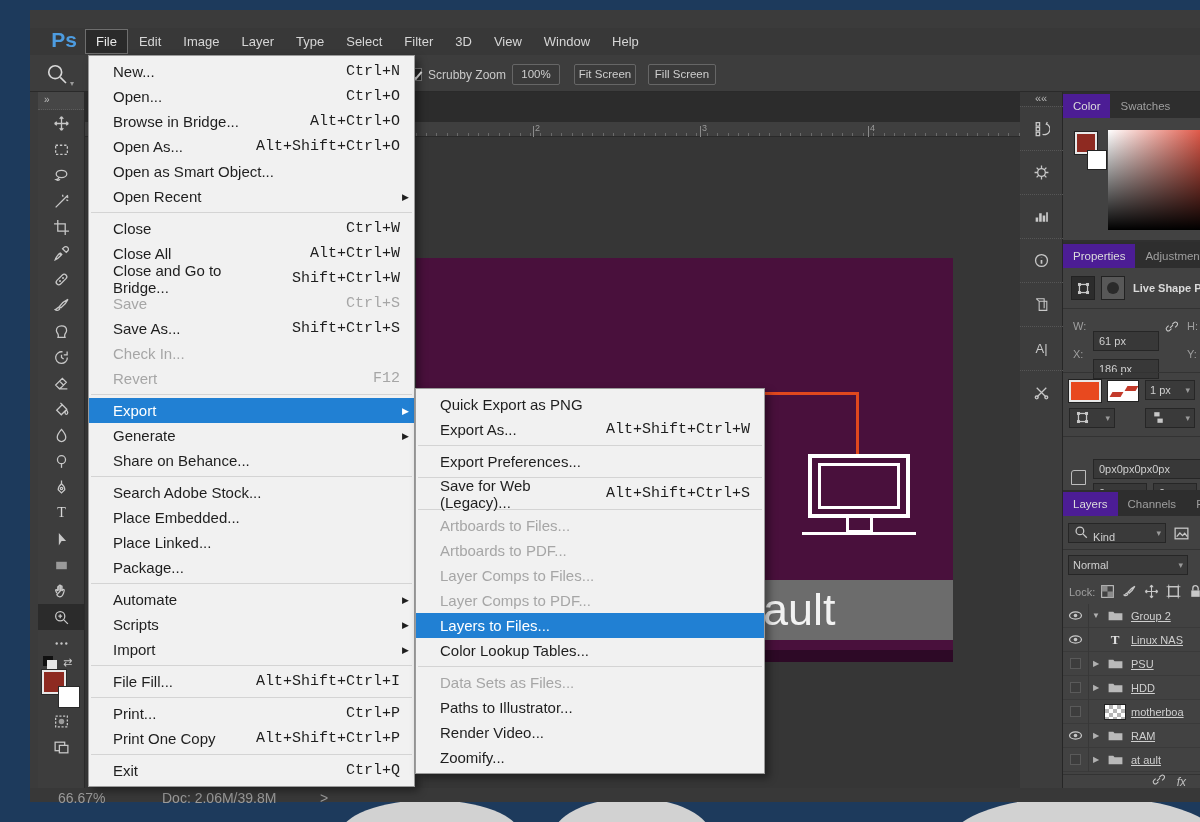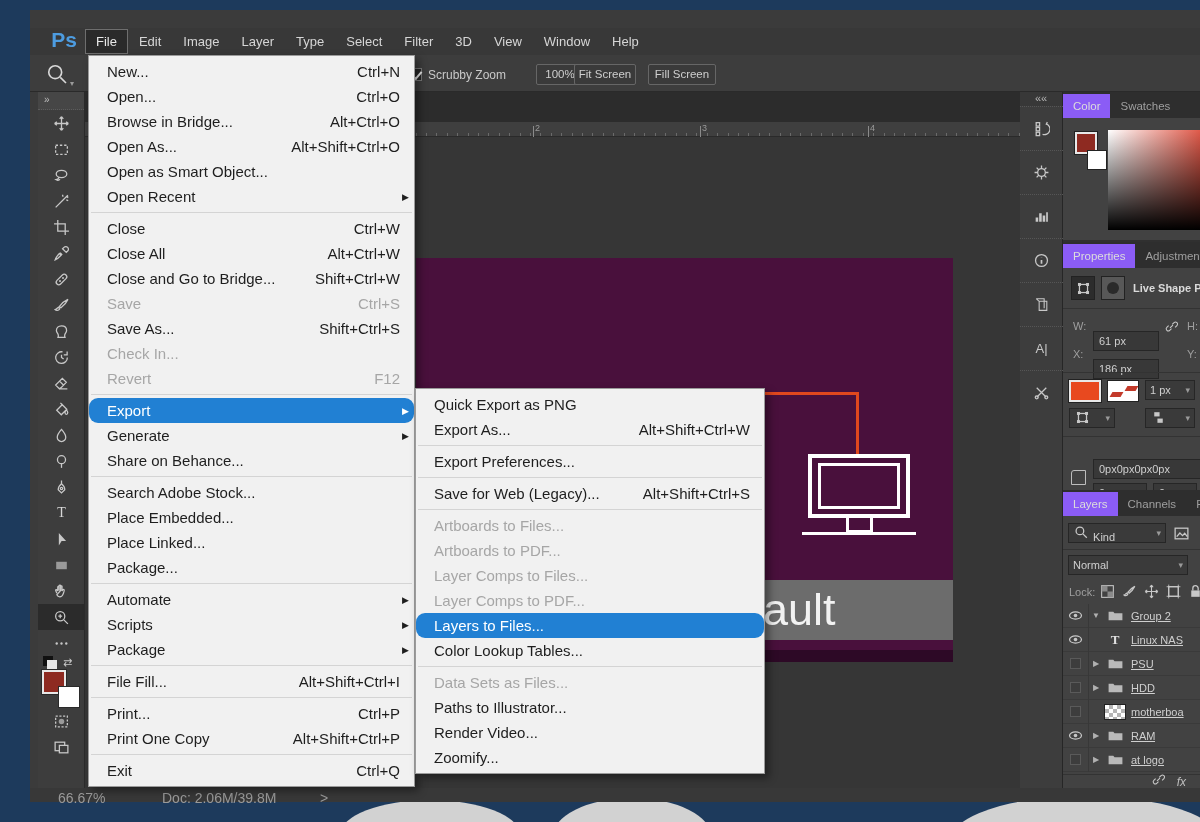--- a/index.html
+++ b/index.html
@@ -54,21 +54,21 @@
   .mon-stand{position:absolute;left:430px;top:260px;width:27px;height:15px;border:3px solid #fff;border-top:none;}
   .mon-base{position:absolute;left:386px;top:274px;width:114px;height:3px;background:#fff;}
   
   .rstrip{position:absolute;left:1020px;top:92px;width:43px;height:696px;background:#3d3d3d;border-right:1px solid #262626;}
   .rs-head{height:14px;color:#b5b5b5;font-size:11px;text-align:center;line-height:13px;background:#383838;}
   .rs-cell{width:43px;height:44px;display:flex;align-items:center;justify-content:center;border-top:1px dotted #565656;color:#c8c8c8;font-size:13px;}
   
   .panelcol{position:absolute;left:1063px;top:92px;width:137px;height:696px;background:#303030;}
   .ptabbar{height:26px;background:#2e2e2e;display:flex;align-items:flex-end;}
   .ptab{font-size:11.5px;color:#9f9f9f;padding:6px 10px 6px 10px;}
-  .ptab.active{background:#8b5cf6;color:#dcdcdc;}
+  .ptab.active{background:#4c1d95;color:#dcdcdc;}
   .pbody{background:#424242;position:relative;}
   .gradientbox{position:absolute;left:45px;top:12px;width:92px;height:100px;background:linear-gradient(to bottom,rgba(0,0,0,0) 0%,#000 100%),linear-gradient(to right,#fff 0%,#e05a4a 100%);}
   .cp-fg{position:absolute;left:12px;top:14px;width:22px;height:22px;border:2px solid #e8e8e8;outline:1px solid #222;}
   .cp-bg{position:absolute;left:24px;top:32px;width:20px;height:20px;background:#fff;border:1px solid #222;}
   .field{background:#383838;border:1px solid #262626;color:#cfcfcf;font-size:11px;line-height:18px;padding:0 5px;position:absolute;height:20px;margin-top:15px;}
   .plabel{position:absolute;color:#9f9f9f;font-size:11px;}
   .dd{background:#3a3a3a;border:1px solid #262626;color:#cfcfcf;font-size:11px;position:absolute;height:20px;line-height:18px;padding:0 4px;}
   .dd .car{float:right;color:#9a9a9a;font-size:9px;margin-left:4px;}
   .pdivider{position:absolute;left:0;width:137px;height:1px;background:#333;}
   
@@ -81,25 +81,25 @@
   .checker{width:22px;height:16px;background:#fff;border:1px solid #222;
     background-image:linear-gradient(45deg,#b5b5b5 25%,transparent 25%,transparent 75%,#b5b5b5 75%),linear-gradient(45deg,#b5b5b5 25%,transparent 25%,transparent 75%,#b5b5b5 75%);
     background-size:8px 8px;background-position:0 0,4px 4px;}
   .t-glyph{color:#e0e0e0;font-size:13px;font-family:"Liberation Serif",serif;font-weight:bold;}
   
   .statusbar{position:absolute;left:30px;top:788px;width:1170px;height:14px;background:#383838;color:#9a9a9a;font-size:14px;}
   
   .menu{position:absolute;background:#f1f1f1;border:1px solid #9b9b9b;box-shadow:4px 4px 8px rgba(0,0,0,.4);padding:3px 0;z-index:50;}
   .m-sep{height:1px;background:#d4d4d4;margin:3px 2px;}
   .m-item{height:25px;display:flex;align-items:center;padding:0 14px 0 18px;font-size:15px;color:#1e1e1e;position:relative;}
-  .m-item .m-label{flex:1;}
-  .m-item .m-shortcut{margin-left:30px;}
+  .m-item .m-label{flex:1;margin-left:6px;}
+  .m-item .m-shortcut{margin-left:30px;font-family:Liberation Mono, monospace;}
   .m-item .m-arrow{position:absolute;right:5px;font-size:9px;}
   .m-item.disabled{color:#a6a6a6;}
-  .m-item.hl{background:#2180d3;color:#fff;border-radius:9px;}
+  .m-item.hl{background:#2180d3;color:#fff;}
   .filemenu{left:88px;top:55px;width:327px;}
   .exportmenu{left:415px;top:388px;width:350px;}
 </style>
 </head>
 <body>
 
 <div class="screen">
 
   <div class="blob" style="left:340px;top:800px;width:180px;height:70px;"></div>
   <div class="blob" style="left:552px;top:798px;width:160px;height:80px;"></div>
@@ -124,21 +124,21 @@
     </div>
 
   <div class="optionsbar"></div>
   <div class="opt-tool" id="opt-tool-icon"><svg width="26" height="24" viewBox="0 0 16 16" fill="none" stroke="#d8d8d8" stroke-width="1.1">
         <circle cx="6.8" cy="6.8" r="4.3"></circle>
         <path d="M10.2 10.2L14 14"></path>
       </svg><span style="color:#9a9a9a;font-size:8px;">▾</span></div>
   <div class="checkbox"></div>
   <div class="opt-label">Scrubby Zoom</div>
   <div id="opt-buttons">
-      <div class="opt-btn" style="left: 512px; width: 48px; margin-left: 24px;">100%</div>
+      <div class="opt-btn" style="left: 512px; width: 48px;">100%</div>
       <div class="opt-btn" style="left: 574px; width: 62px;">Fit Screen</div>
       <div class="opt-btn" style="left: 648px; width: 68px;">Fill Screen</div>
     </div>
 
   <div class="canvas"></div>
   <div class="tabstrip"></div>
   <div class="ruler"></div>
   <div id="ruler-nums">
       <span class="ruler-num" style="left: 535px;">2</span>
       <span class="ruler-tick" style="left: 533px;"></span>
@@ -529,21 +529,21 @@
             <div class="lrow">
               <div class="l-eye">
                 <div class="l-eyebox"></div>
               </div>
               <div class="l-exp">▶</div>
               <div class="l-thumb">
                 <svg width="17" height="17" viewBox="0 0 16 16" fill="none" stroke="#c8c8c8" stroke-width="1.2">
                   <path d="M1.5 12.5v-8h4.4l1.2 1.4h7.4v6.6z" fill="#b9b9b9" stroke="none"></path>
                 </svg>
               </div>
-              <div class="l-name">at logo</div>
+              <div class="l-name">at ault</div>
             </div>
           </div>
         <div class="abs" style="left:0;top:258px;width:137px;height:14px;border-top:1px solid #333;display:flex;align-items:center;justify-content:flex-end;gap:10px;padding-right:14px;">
           <span><svg width="17" height="17" viewBox="0 0 16 16" fill="none" stroke="#c8c8c8" stroke-width="1.2">
                 <path d="M6.6 9.4l2.8-2.8M5.3 7.2L3.6 8.9a1.9 1.9 0 0 0 2.7 2.7l1.7-1.7M8.7 6.1l1.7-1.7a1.9 1.9 0 0 1 2.7 2.7l-1.7 1.7" stroke-width="1"></path>
               </svg></span>
           <span style="color:#bdbdbd;font-size:12px;font-style:italic;">fx</span>
         </div>
       </div>
     </div>
@@ -635,21 +635,21 @@
       <div class="m-sep"></div>
       <div class="m-item">
         <span class="m-label">Automate</span>
         <span class="m-arrow">▶</span>
       </div>
       <div class="m-item">
         <span class="m-label">Scripts</span>
         <span class="m-arrow">▶</span>
       </div>
       <div class="m-item">
-        <span class="m-label">Package</span>
+        <span class="m-label">Import</span>
         <span class="m-arrow">▶</span>
       </div>
       <div class="m-sep"></div>
       <div class="m-item">
         <span class="m-label">File Fill...</span>
         <span class="m-shortcut">Alt+Shift+Ctrl+I</span>
       </div>
       <div class="m-sep"></div>
       <div class="m-item">
         <span class="m-label">Print...</span>

